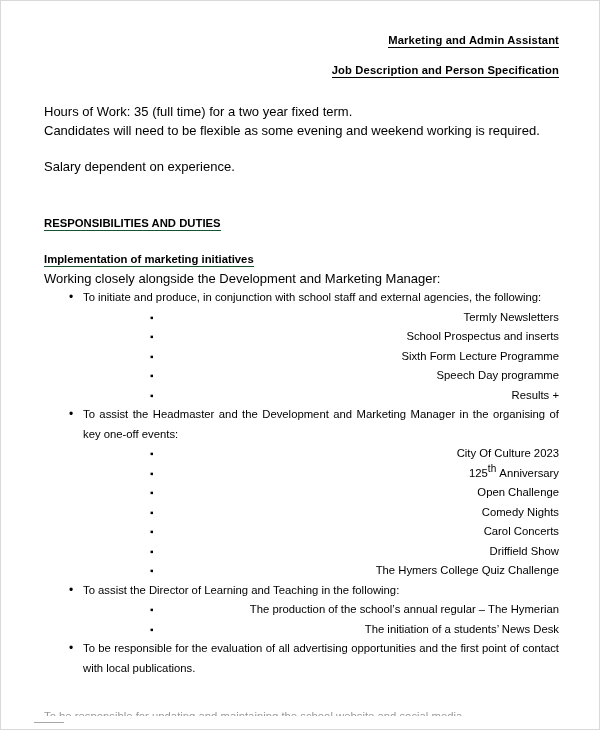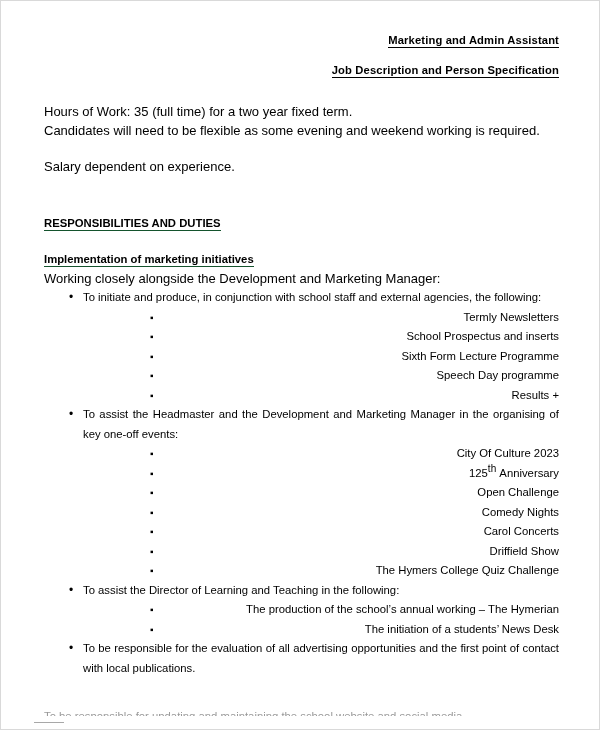--- a/index.html
+++ b/index.html
@@ -207,21 +207,21 @@
           <li>Comedy Nights</li>
           <li>Carol Concerts</li>
           <li>Driffield Show</li>
           <li>The Hymers College Quiz Challenge</li>
         </ul>
       </li>
 
       <li>
         <span class="btext">To assist the Director of Learning and Teaching in the following:</span>
         <ul class="lvl2">
-          <li>The production of the school’s annual working – The Hymerian</li>
+          <li>The production of the school’s annual regular – The Hymerian</li>
           <li>The initiation of a students’ News Desk</li>
         </ul>
       </li>
 
       <li>
         <span class="btext">To be responsible for the evaluation of all advertising opportunities and the first point of contact with local publications.</span>
       </li>
 
     </ul>
 

